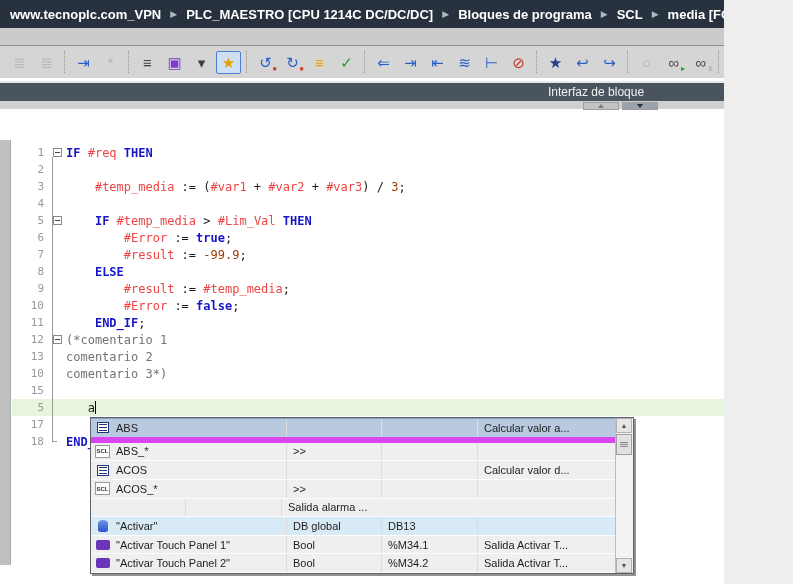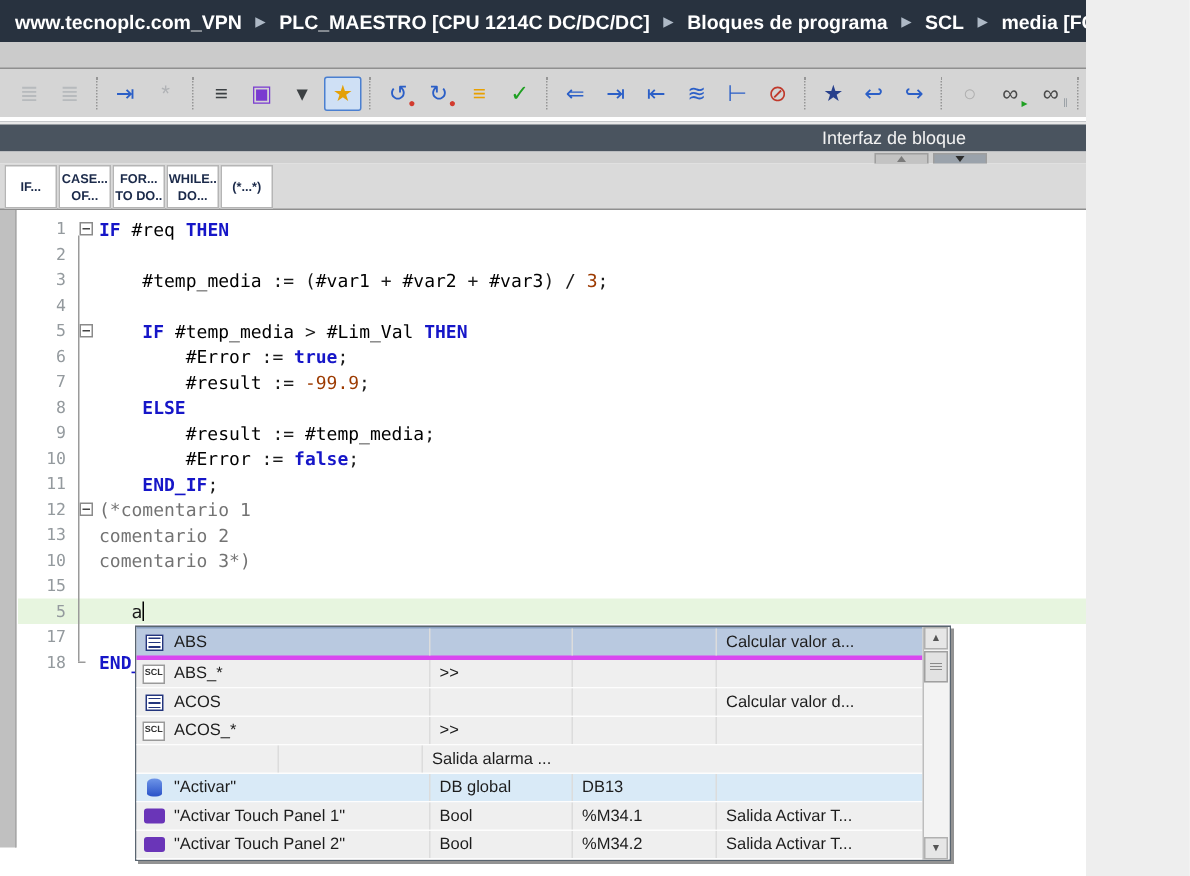--- a/index.html
+++ b/index.html
@@ -56,35 +56,35 @@
                 border-right:1px solid #a8a8a8;box-sizing:border-box;}
   .lines{position:absolute;left:12px;top:4px;right:0;font-family:"DejaVu Sans Mono","Liberation Mono",monospace;}
   .line{height:17px;display:flex;align-items:center;}
   .line.cur{background:#e7f5df;}
   .ln{width:32px;text-align:right;padding-right:4px;color:#949a9e;font-size:11px;flex:none;}
   .foldc{width:18px;flex:none;display:flex;align-items:center;justify-content:center;position:relative;z-index:2;}
   .foldbox{width:9px;height:9px;background:#fff;border:1px solid #8a8a8a;box-sizing:border-box;position:relative;}
   .foldbox:after{content:"";position:absolute;left:1px;right:1px;top:3px;height:1px;background:#444;}
   .codetxt{font-size:12px;white-space:pre;color:#1a1a1a;}
   .tk-kw{color:#1616c8;font-weight:bold;}
-  .tk-var{color:#000000;}
+  .tk-var{color:#ef4444;}
   .tk-num{color:#9c3a00;}
   .tk-cmt{color:#737373;}
   .tk-pln{color:#1a1a1a;}
   .caret{display:inline-block;width:1px;height:13px;background:#000;vertical-align:-2px;}
   .fold-vline{position:absolute;left:52px;width:1px;background:#9a9a9a;z-index:1;}
   .fold-corner{position:absolute;left:52px;width:5px;height:1px;background:#9a9a9a;z-index:1;}
 
   
   .autocomplete{position:absolute;left:90px;top:277px;width:544px;height:157px;background:#efefef;
                 border:1px solid #5a6570;box-shadow:2px 2px 0 rgba(40,40,40,.5);box-sizing:border-box;display:flex;}
   .ac-rows{flex:1;display:flex;flex-direction:column;}
   .ac-row{flex:1;display:flex;align-items:center;background:#efefef;border-bottom:1px solid #fdfdfd;
           font-size:11px;color:#1d1d1d;cursor:pointer;}
-  .ac-row.sel{background:#b9c9e0;border-top:1px solid #8aa0c0;border-bottom:3px solid #d946ef;}
+  .ac-row.sel{background:#b9c9e0;border-top:1px solid #8aa0c0;border-bottom:6px solid #d946ef;}
   .ac-row.blue{background:#d9eaf7;}
   .ac-cell{height:100%;display:flex;align-items:center;box-sizing:border-box;border-right:1px solid #dcdcdc;overflow:hidden;white-space:nowrap;}
   .ac-name{width:196px;padding-left:4px;}
   .ac-type{width:95px;padding-left:6px;}
   .ac-addr{width:96px;padding-left:6px;}
   .ac-comm{flex:1;padding-left:6px;border-right:none;text-align:center;}
   .ac-ico{width:15px;height:13px;margin-right:6px;flex:none;display:flex;align-items:center;justify-content:center;}
   .ic-fn{width:12px;height:11px;border:1px solid #23357d;background:#fff;box-sizing:border-box;
          background-image:repeating-linear-gradient(#23357d 0 1px,transparent 1px 3px);background-size:8px 9px;background-position:1px 1px;background-repeat:no-repeat;}
   .ic-scl{width:14px;height:11px;border:1px solid #9a9a9a;background:#fff;color:#333;font-size:6px;font-weight:bold;
@@ -218,30 +218,20 @@
 
   <div class="collapse-strip">
     <div class="collapse-btn up">
       <span class="tri-up"></span>
     </div>
     <div class="collapse-btn down">
       <span class="tri-down"></span>
     </div>
   </div>
 
-  <div class="tabs">
-      <div class="tab">IF...</div>
-      <div class="tab">CASE...
-OF...</div>
-      <div class="tab">FOR...
-TO DO..</div>
-      <div class="tab">WHILE..
-DO...</div>
-      <div class="tab">(*...*)</div>
-    </div>
 
   <div class="editor">
     <div class="gutter-strip"></div>
     <div class="lines">
         <div class="line">
           <span class="ln">1</span>
           <span class="foldc">
             <span class="foldbox"></span>
           </span>
           <span class="codetxt"><span class="tk-kw">IF</span><span class="tk-pln"> </span><span class="tk-var">#req</span><span class="tk-pln"> </span><span class="tk-kw">THEN</span></span>

